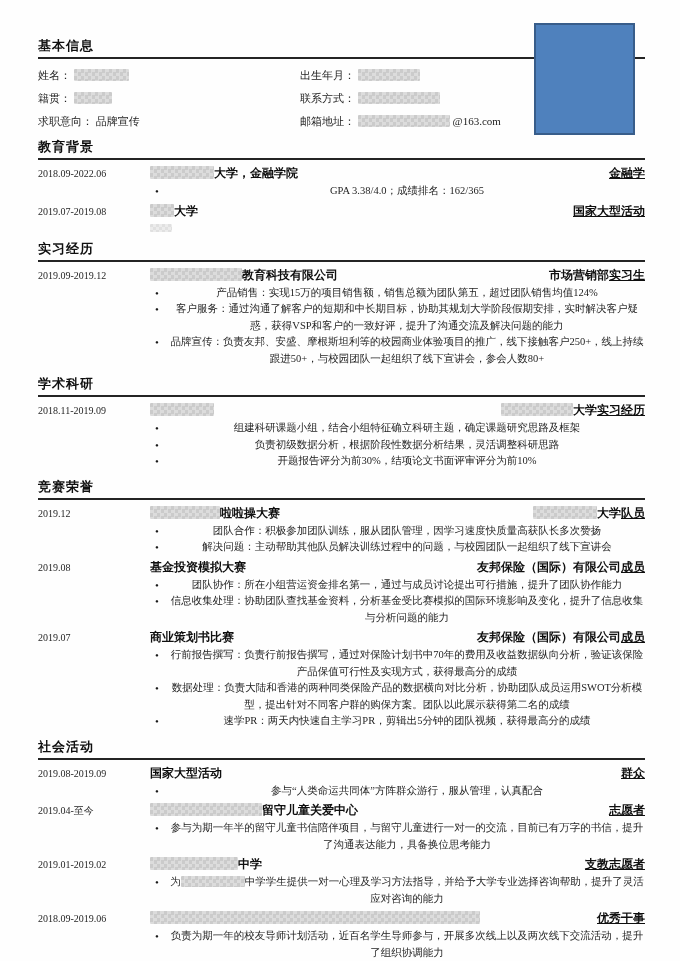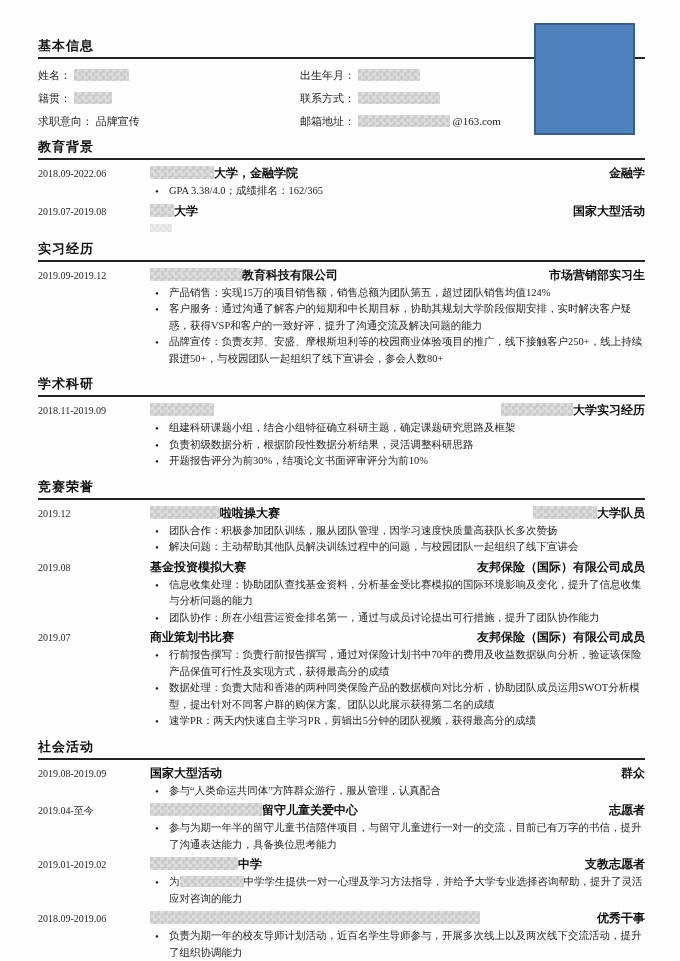--- a/index.html
+++ b/index.html
@@ -26,23 +26,23 @@
     background-size:7px 7px;
   }
   .blur-light{background:repeating-conic-gradient(#ececec 0% 25%, #e0e0e0 0% 50%);background-size:6px 6px;}
   
   .entry{margin-top:3px;}
   .entry-head{display:flex;align-items:baseline;font-size:11px;line-height:17px;}
   .date{flex:0 0 112px;font-size:10px;color:#262626;white-space:nowrap;}
   .ttl{font-family:"Liberation Sans","DejaVu Sans",sans-serif;font-weight:bold;font-size:12px;color:#0f0f0f;white-space:nowrap;}
   .head-mid{flex:1;text-align:right;}
   .spacer{flex:1;}
-  .head-right{text-align:right;white-space:nowrap;}
+  .head-right{text-align:right;white-space:nowrap;text-decoration:underline;}
   .bullets{margin:1px 0 2px 112px;padding:0;list-style:none;font-size:10.5px;line-height:16.5px;color:#242424;}
-  .bullets li{position:relative;padding-left:19px;}
+  .bullets li{position:relative;padding-left:19px;text-align:center;}
   .bullets li::before{content:"\2022";position:absolute;left:5px;top:0;font-size:11px;color:#1a1a1a;}
   .subline{margin-left:112px;line-height:9px;}
   
   .photo{position:absolute;top:23px;right:45px;width:101px;height:112px;z-index:3;}
 </style>
 </head>
 <body>
 
 <div class="page">
 
@@ -168,22 +168,22 @@
         </ul>
       </div>
       <div class="entry">
         <div class="entry-head">
           <span class="date">2019.08</span>
           <span class="ttl">基金投资模拟大赛</span>
           <span class="ttl head-mid">友邦保险（国际）有限公司</span>
           <span class="ttl head-right">成员</span>
         </div>
         <ul class="bullets">
+          <li>团队协作：所在小组营运资金排名第一，通过与成员讨论提出可行措施，提升了团队协作能力</li>
           <li>信息收集处理：协助团队查找基金资料，分析基金受比赛模拟的国际环境影响及变化，提升了信息收集与分析问题的能力</li>
-          <li>团队协作：所在小组营运资金排名第一，通过与成员讨论提出可行措施，提升了团队协作能力</li>
         </ul>
       </div>
       <div class="entry">
         <div class="entry-head">
           <span class="date">2019.07</span>
           <span class="ttl">商业策划书比赛</span>
           <span class="ttl head-mid">友邦保险（国际）有限公司</span>
           <span class="ttl head-right">成员</span>
         </div>
         <ul class="bullets">

